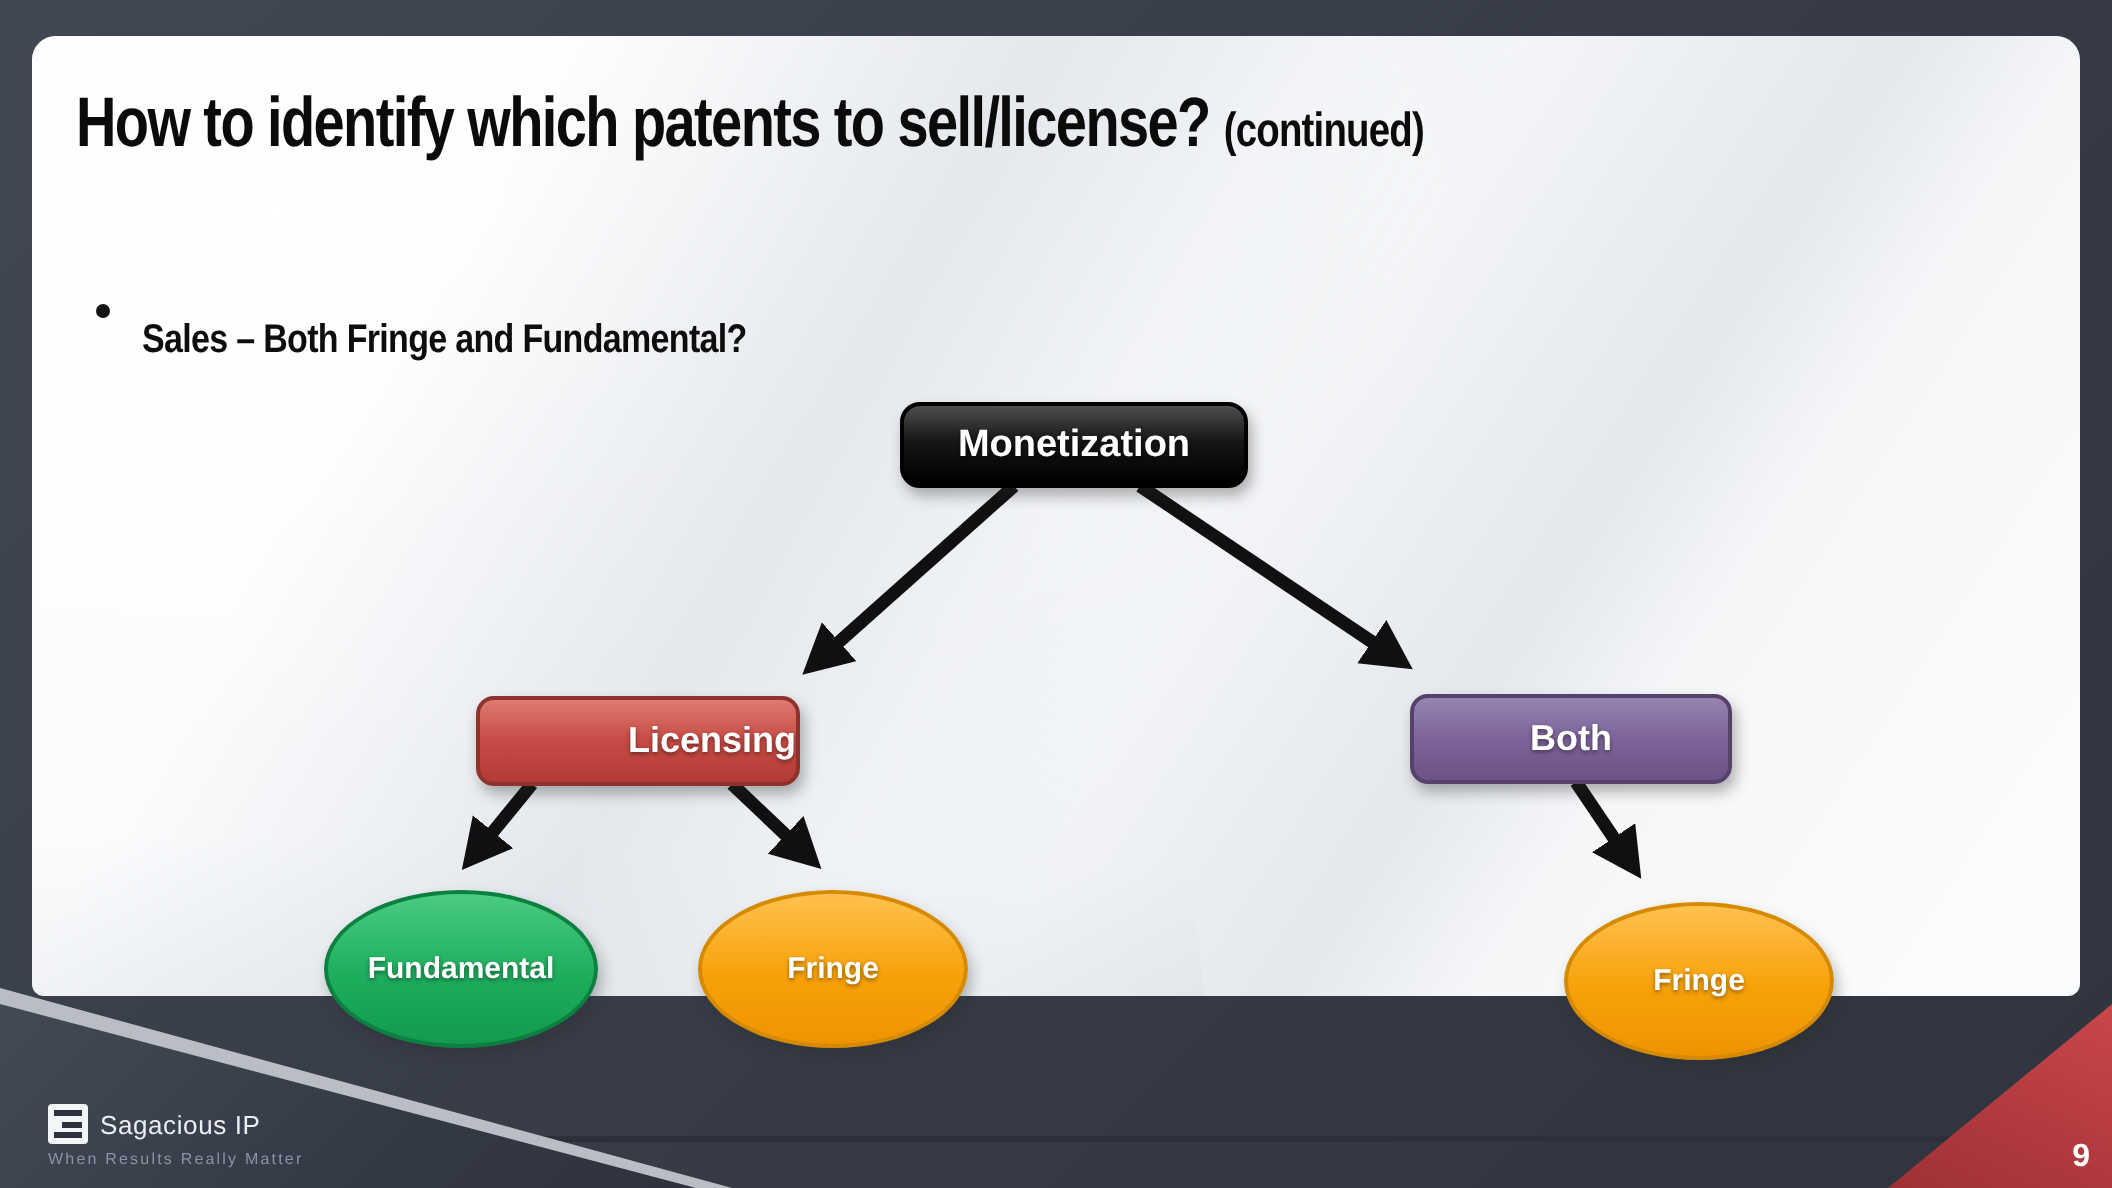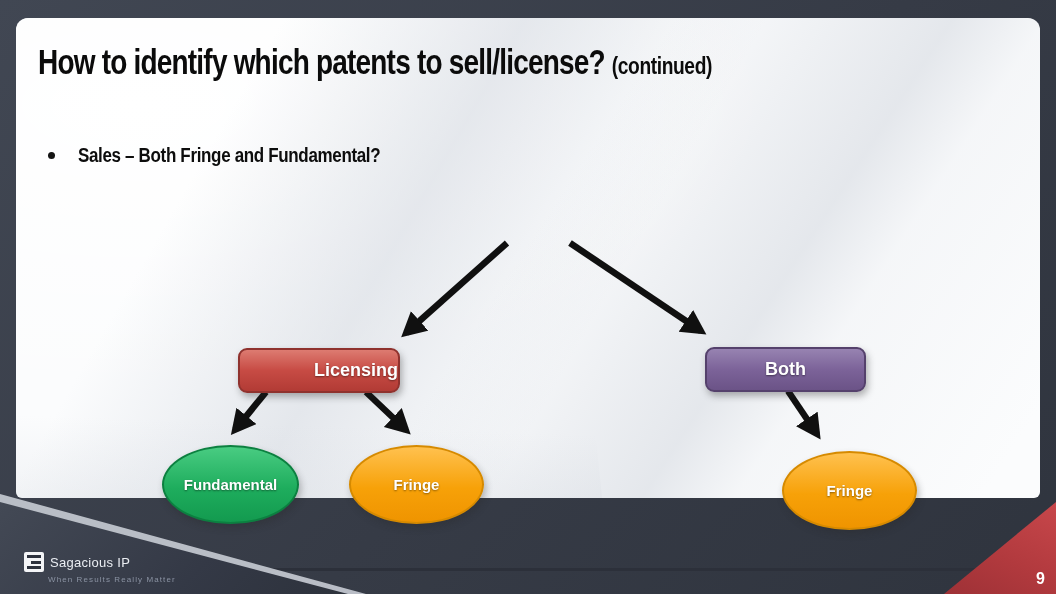--- a/index.html
+++ b/index.html
@@ -34,21 +34,21 @@
   }
   .title .suffix { font-size:24px; letter-spacing:-0.5px; }
   .bullet { position:absolute; display:flex; align-items:flex-start; }
   .bullet .dot { width:7px; height:7px; border-radius:50%; background:#141414; margin:8px 0 0 0; flex:0 0 auto; }
   .bullet .btext {
     display:inline-block; margin-left:23px; white-space:nowrap;
     color:#0d0d0d; font-weight:bold; font-size:20px; letter-spacing:-0.4px;
     transform:scaleX(0.85); transform-origin:left top;
   }
   .bullet1 { left:32px; top:90px; }
-  .bullet2 { left:32px; top:126px; }
+  .bullet2 { left:32px; top:126px;flex-direction:column; }
 
   
   .diagram { position:absolute; inset:0; z-index:2; }
   .edges { position:absolute; left:0; top:0; pointer-events:none; }
   .node {
     position:absolute; display:flex; align-items:center; justify-content:center;
     color:#fff; font-weight:bold; text-shadow:0 1px 2px rgba(0,0,0,0.45);
   }
   .rectnode { border-radius:9px; box-shadow:2px 4px 7px rgba(40,40,40,0.35); }
   .ellipsenode { border-radius:50%; box-shadow:2px 4px 7px rgba(40,40,40,0.3); }
@@ -88,21 +88,21 @@
     background:linear-gradient(135deg,#434955 0%,#343946 60%,#2d323c 100%);
     -webkit-clip-path:polygon(0 0,100% 100%,0 100%); clip-path:polygon(0 0,100% 100%,0 100%); }
   .logo { position:absolute; left:24px; bottom:10px; z-index:6; }
   .logo-row { display:flex; align-items:center; }
   .logo-mark { width:20px; height:20px; background:#f4f5f7; border-radius:2px; position:relative; flex:0 0 auto; }
   .logo-mark i { position:absolute; left:3px; height:3px; background:#2d323d; }
   .logo-mark .b1 { top:3px;  width:14px; }
   .logo-mark .b2 { top:8.5px; width:10px; left:7px; }
   .logo-mark .b3 { top:14px; width:14px; }
   .logo-name { margin-left:6px; color:#EAEDF2; font-size:13px; letter-spacing:0.3px; }
-  .logo-tagline { margin-top:3px; color:#8B93A3; font-size:8px; letter-spacing:1.1px;margin-left:24px; }
+  .logo-tagline { margin-top:3px; color:#8B93A3; font-size:8px; letter-spacing:1.1px; }
 
   .tri-red { position:absolute; right:0; bottom:0; width:112px; height:92px; z-index:6;
     background:linear-gradient(205deg,#C8474B 0%,#B23A3E 55%,#9E3136 100%);
     -webkit-clip-path:polygon(100% 0,100% 100%,0 100%); clip-path:polygon(100% 0,100% 100%,0 100%); }
   .page-num { position:absolute; right:11px; bottom:6px; color:#fff; font-weight:bold; font-size:16px; }
 </style>
 </head>
 <body>
 
 <div class="slide">
@@ -129,20 +129,23 @@
           <path d="M0,0 L3.8,2 L0,4 z" fill="#101010"></path>
         </marker>
       </defs>
       <line x1="507" y1="243" x2="406" y2="333" stroke="#101010" stroke-width="6.5" marker-end="url(#ah)"></line>
       <line x1="570" y1="243" x2="701" y2="331" stroke="#101010" stroke-width="6.5" marker-end="url(#ah)"></line>
       <line x1="266" y1="392" x2="235" y2="430" stroke="#101010" stroke-width="6.5" marker-end="url(#ah)"></line>
       <line x1="366" y1="392" x2="406" y2="430" stroke="#101010" stroke-width="6.5" marker-end="url(#ah)"></line>
       <line x1="788" y1="391" x2="817" y2="434" stroke="#101010" stroke-width="6.5" marker-end="url(#ah)"></line>
     </svg>
 
+    <div class="node rectnode n-monet">
+      <span>Monetization</span>
+    </div>
     <div class="node rectnode n-lic">
       <span>Licensing</span>
     </div>
     <div class="node rectnode n-sales">
       <span>Both</span>
     </div>
     <div class="node ellipsenode n-fund">
       <span>Fundamental</span>
     </div>
     <div class="node ellipsenode n-frl">

